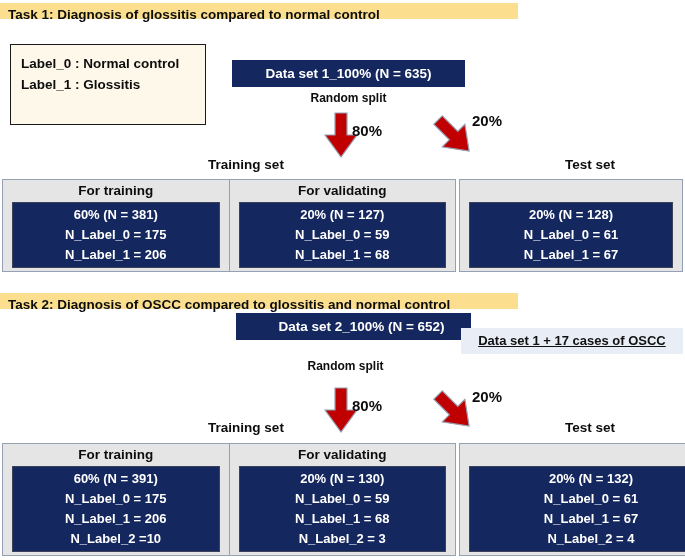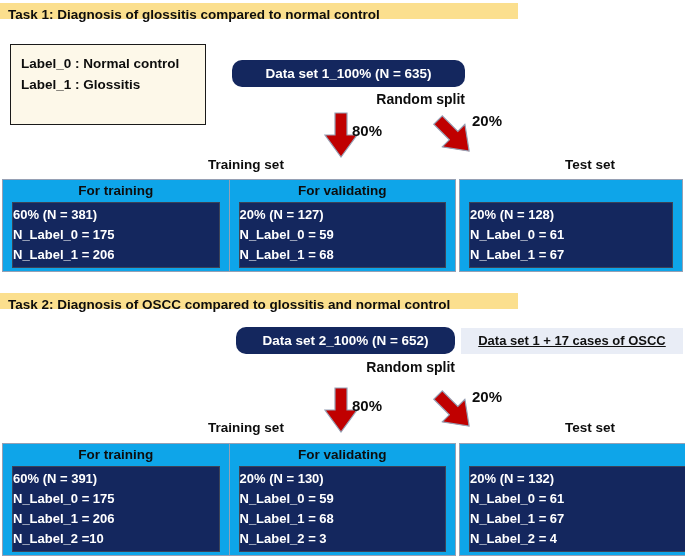--- a/index.html
+++ b/index.html
@@ -13,38 +13,38 @@
     font-size:13.5px;line-height:23px;padding-left:8px;box-sizing:border-box;
     white-space:nowrap;
   }
   .legend{
     position:absolute;left:10px;top:44px;width:196px;height:81px;
     background:#FDF8E9;border:1.5px solid #1a1a1a;box-sizing:border-box;
     padding:8px 12px 0 10px;font-size:13.5px;line-height:21px;
   }
   .navybox{
     position:absolute;background:#14275E;color:#ffffff;text-align:center;
-    font-size:13.5px;height:27px;line-height:27px;white-space:nowrap;border-radius:10px;
+    font-size:13.5px;height:27px;line-height:27px;white-space:nowrap;
   }
   .note{
     position:absolute;background:#E9EDF6;color:#111111;text-align:center;
     font-size:13px;height:26px;line-height:26px;white-space:nowrap;
   }
-  .rsplit{position:absolute;text-align:right;font-size:14px;}
+  .rsplit{position:absolute;text-align:center;font-size:12px;}
   .pct{position:absolute;font-size:15px;}
   .setlabel{position:absolute;font-size:13.5px;text-align:center;width:120px;}
   .container{
-    position:absolute;background:#0ea5e9;border:1px solid #96A0B4;
+    position:absolute;background:#e5e5e5;border:1px solid #96A0B4;
     box-sizing:border-box;display:flex;
   }
   .cell{flex:1;position:relative;box-sizing:border-box;}
   .cell.first{border-right:1px solid #96A0B4;}
   .cellheader{text-align:center;font-size:13.5px;height:22px;line-height:22px;}
   .cellnavy{
-    background:#14275E;border:1px solid #3c4257;color:#ffffff;text-align:left;
+    background:#14275E;border:1px solid #3c4257;color:#ffffff;text-align:center;
     font-size:13px;margin:0 9px;padding:2px 0;
   }
   .cellnavy div{line-height:20px;white-space:nowrap;}
   .testnavy{margin-top:22px;}
   .arrow{position:absolute;}
   .arrow-rot{transform:rotate(-45deg);}
 </style>
 </head>
 <body>
 
@@ -101,21 +101,21 @@
       <div class="cellnavy testnavy">
         <div>20% (N = 128)</div>
         <div>N_Label_0 = 61</div>
         <div>N_Label_1 = 67</div>
       </div>
     </div>
   </div>
 
   <div class="bar" style="top:293px;">Task 2: Diagnosis of OSCC compared to glossitis and normal control</div>
 
-  <div class="navybox" style="left:236px;top:327px;width:219px;">Data set 2_100% (N = 652)</div>
+  <div class="navybox" style="left:236px;top:313px;width:219px;padding-left:16px;">Data set 2_100% (N = 652)</div>
   <div class="note" style="left:461px;top:328px;width:222px;text-decoration:underline;">Data set 1 + 17 cases of OSCC</div>
   <div class="rsplit" style="left:236px;top:359px;width:219px;">Random split</div>
 
   <div class="arrow" style="left:324px;top:387px;">
     <svg width="34" height="46" viewBox="0 0 34 46">
         <polygon points="11,1 23,1 23,23 33,23 17,45 1,23 11,23" fill="#C00000" stroke="#96A0B4" stroke-width="1.2"></polygon>
       </svg>
   </div>
   <div class="pct" style="left:352px;top:397px;">80%</div>
 

